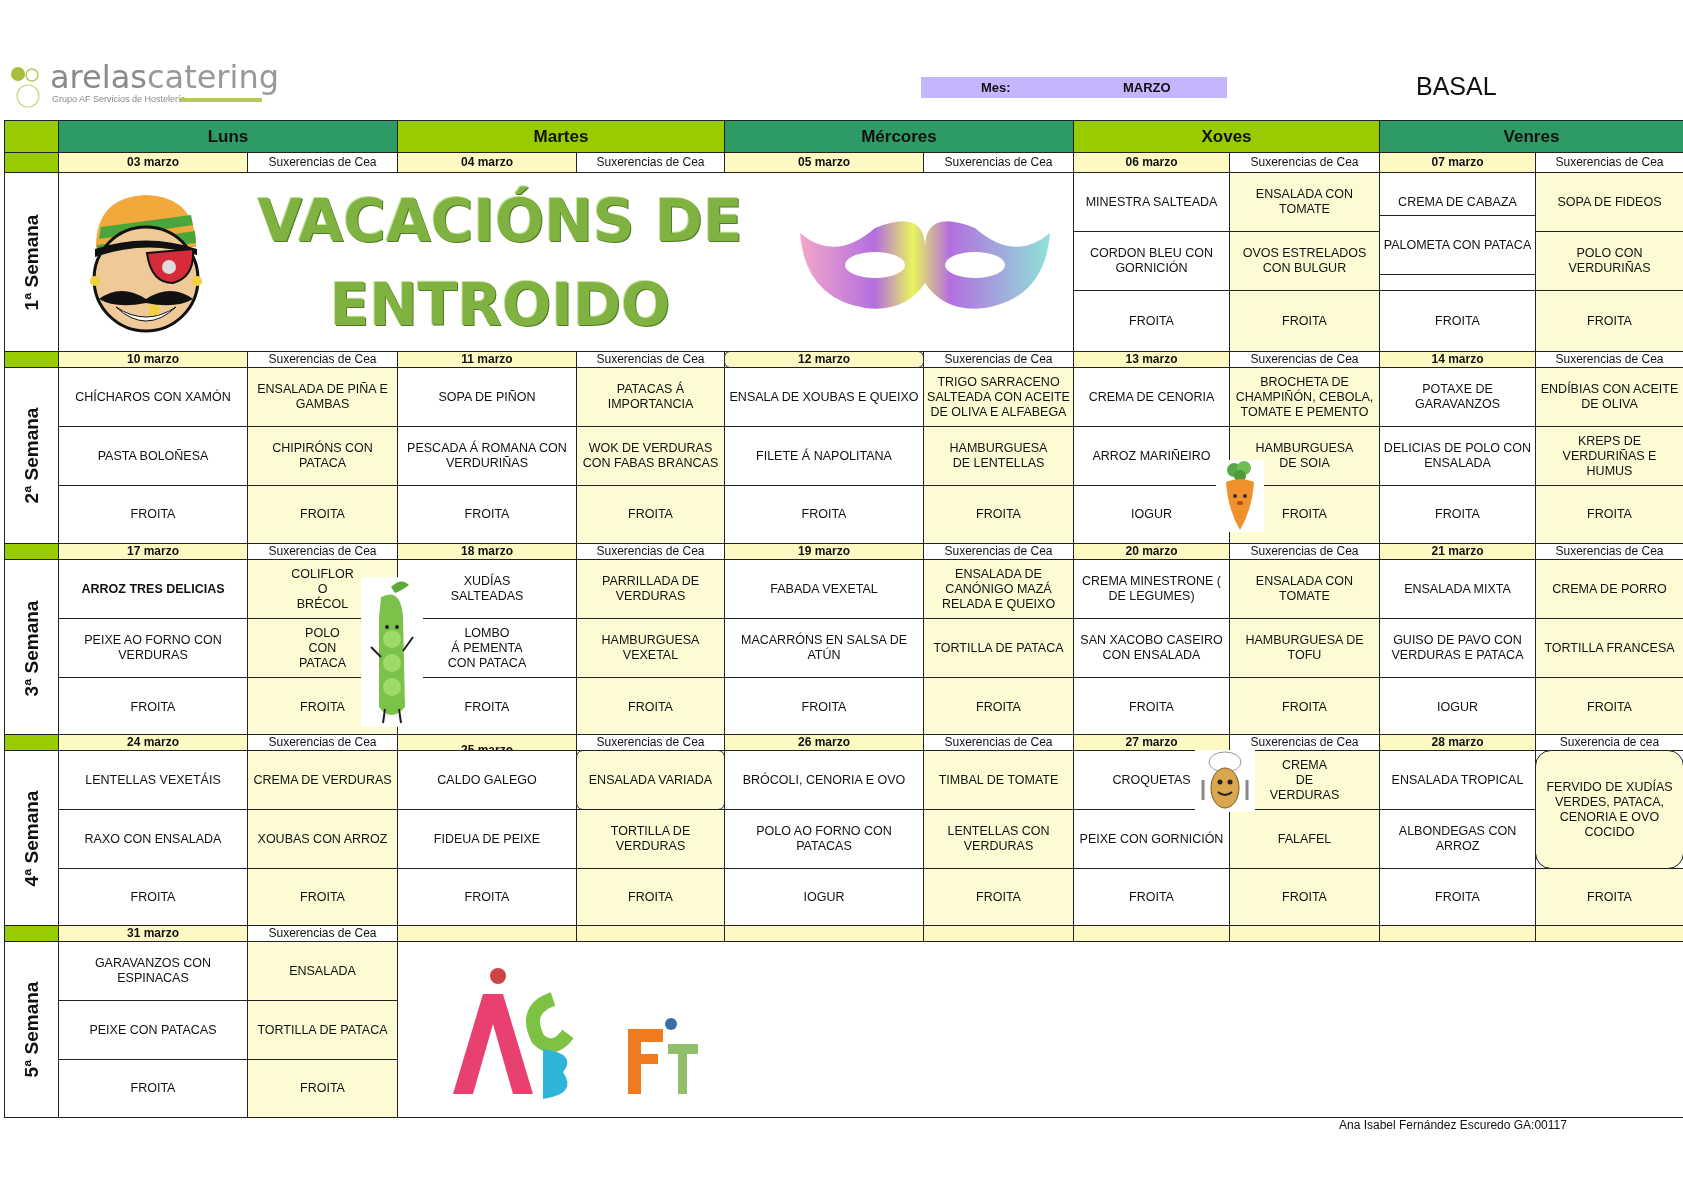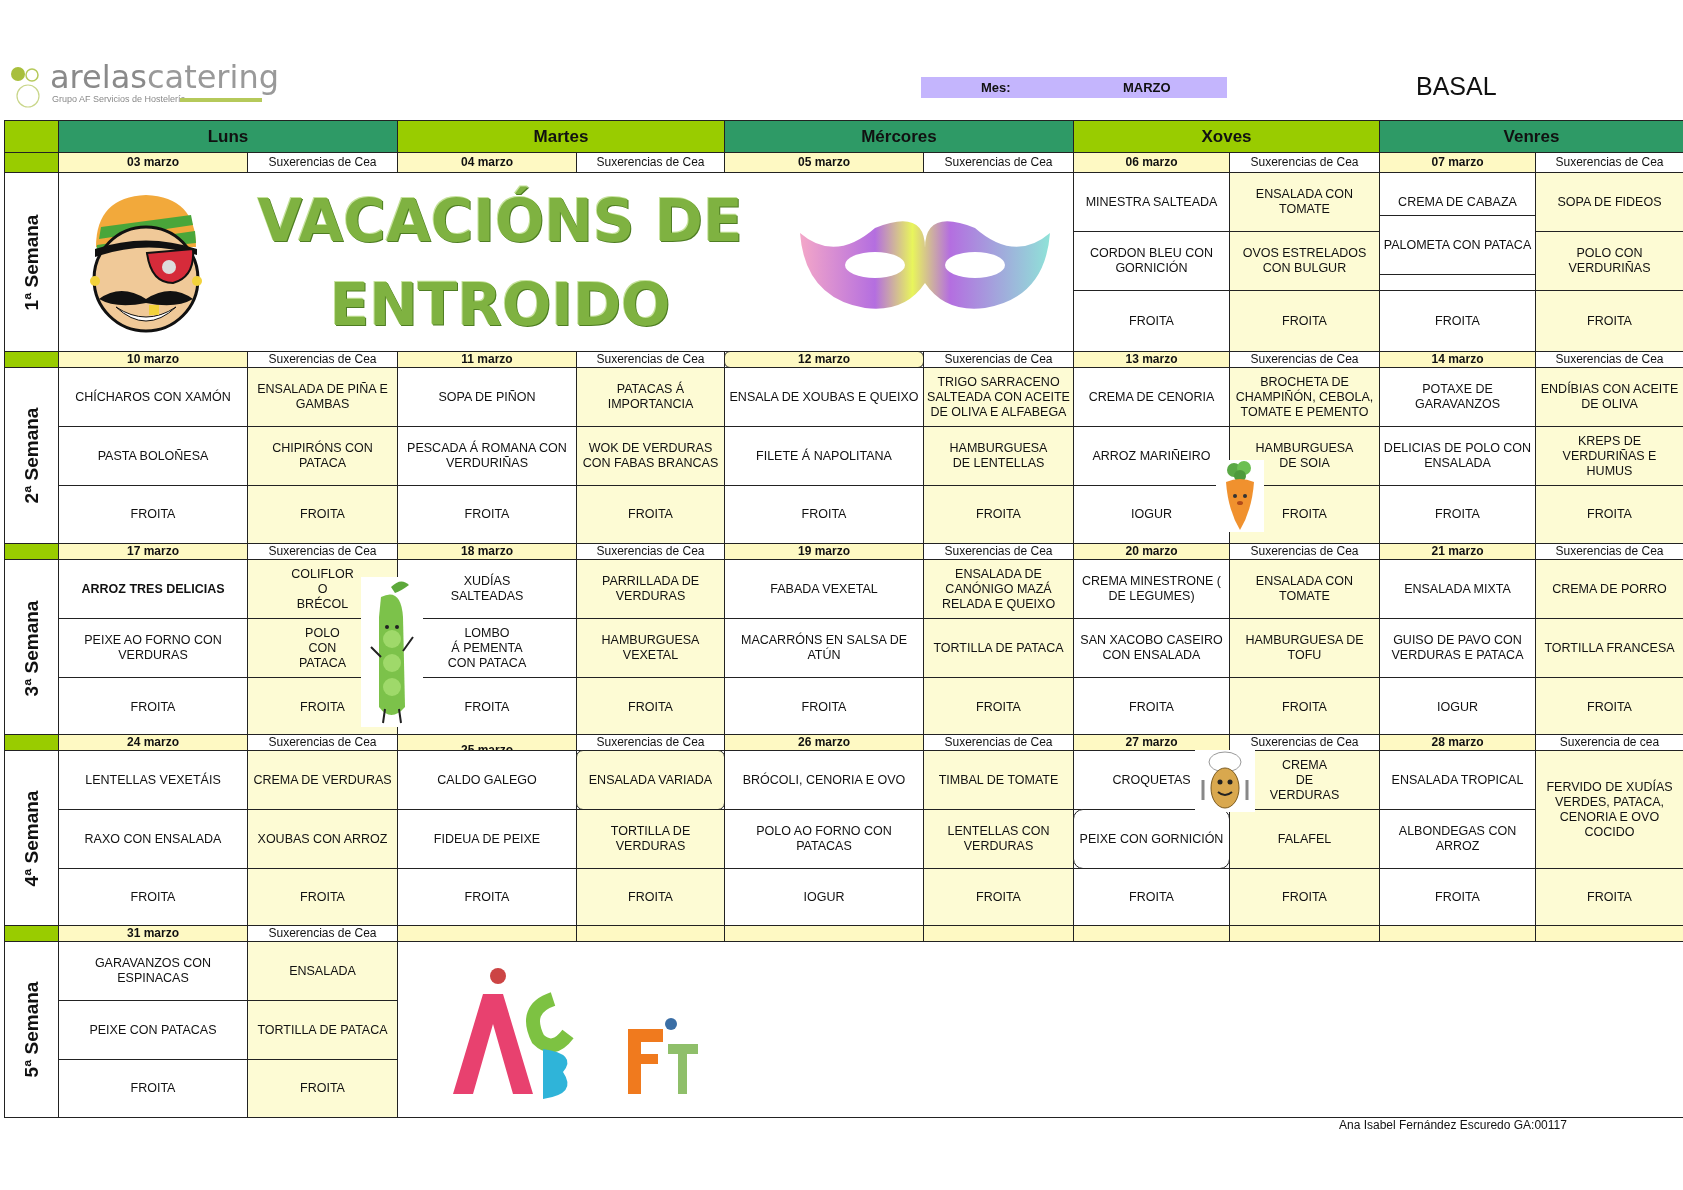--- a/index.html
+++ b/index.html
@@ -228,26 +228,26 @@
     <div class="cell white" style="left: 720px; top: 630px; width: 200px; height: 60px;">BRÓCOLI, CENORIA E OVO</div>
     <div class="cell cream" style="left: 919px; top: 630px; width: 151px; height: 60px;">TIMBAL DE TOMATE</div>
     <div class="cell white" style="left: 720px; top: 689px; width: 200px; height: 60px;">POLO AO FORNO CON PATACAS</div>
     <div class="cell cream" style="left: 919px; top: 689px; width: 151px; height: 60px;">LENTELLAS CON VERDURAS</div>
     <div class="cell white" style="left: 720px; top: 748px; width: 200px; height: 59px;">IOGUR</div>
     <div class="cell cream" style="left: 919px; top: 748px; width: 151px; height: 59px;">FROITA</div>
     <div class="cell white" style="left: 1069px; top: 630px; width: 157px; height: 60px;">CROQUETAS</div>
     <div class="cell cream" style="left: 1225px; top: 630px; width: 151px; height: 60px;">CREMA
 DE
 VERDURAS</div>
-    <div class="cell white" style="left: 1069px; top: 689px; width: 157px; height: 60px; border-radius: 10px;">PEIXE CON GORNICIÓN</div>
+    <div class="cell white" style="left: 1069px; top: 689px; width: 157px; height: 60px;">PEIXE CON GORNICIÓN</div>
     <div class="cell cream" style="left: 1225px; top: 689px; width: 151px; height: 60px;">FALAFEL</div>
     <div class="cell white" style="left: 1069px; top: 748px; width: 157px; height: 59px;">FROITA</div>
     <div class="cell cream" style="left: 1225px; top: 748px; width: 151px; height: 59px;">FROITA</div>
     <div class="cell white" style="left: 1375px; top: 630px; width: 157px; height: 60px;">ENSALADA TROPICAL</div>
-    <div class="cell cream" style="left: 1531px; top: 630px; width: 149px; height: 119px;">FERVIDO DE XUDÍAS VERDES, PATACA, CENORIA E OVO COCIDO</div>
+    <div class="cell cream" style="left: 1531px; top: 630px; width: 149px; height: 119px; border-radius: 16px;">FERVIDO DE XUDÍAS VERDES, PATACA, CENORIA E OVO COCIDO</div>
     <div class="cell white" style="left: 1375px; top: 689px; width: 157px; height: 60px;">ALBONDEGAS CON ARROZ</div>
     <div class="cell white" style="left: 1375px; top: 748px; width: 157px; height: 59px;">FROITA</div>
     <div class="cell cream" style="left: 1531px; top: 748px; width: 149px; height: 59px;">FROITA</div>
     <div class="cell light" style="left: 0px; top: 805px; width: 55px; height: 17px;"></div>
     <div class="cell datecell" style="left: 54px; top: 805px; width: 190px; height: 17px;">31 marzo</div>
     <div class="cell sugcell" style="left: 243px; top: 805px; width: 151px; height: 17px;">Suxerencias de Cea</div>
     <div class="cell datecell" style="left: 393px; top: 805px; width: 180px; height: 17px;"></div>
     <div class="cell datecell" style="left: 572px; top: 805px; width: 149px; height: 17px;"></div>
     <div class="cell datecell" style="left: 720px; top: 805px; width: 200px; height: 17px;"></div>
     <div class="cell datecell" style="left: 919px; top: 805px; width: 151px; height: 17px;"></div>

